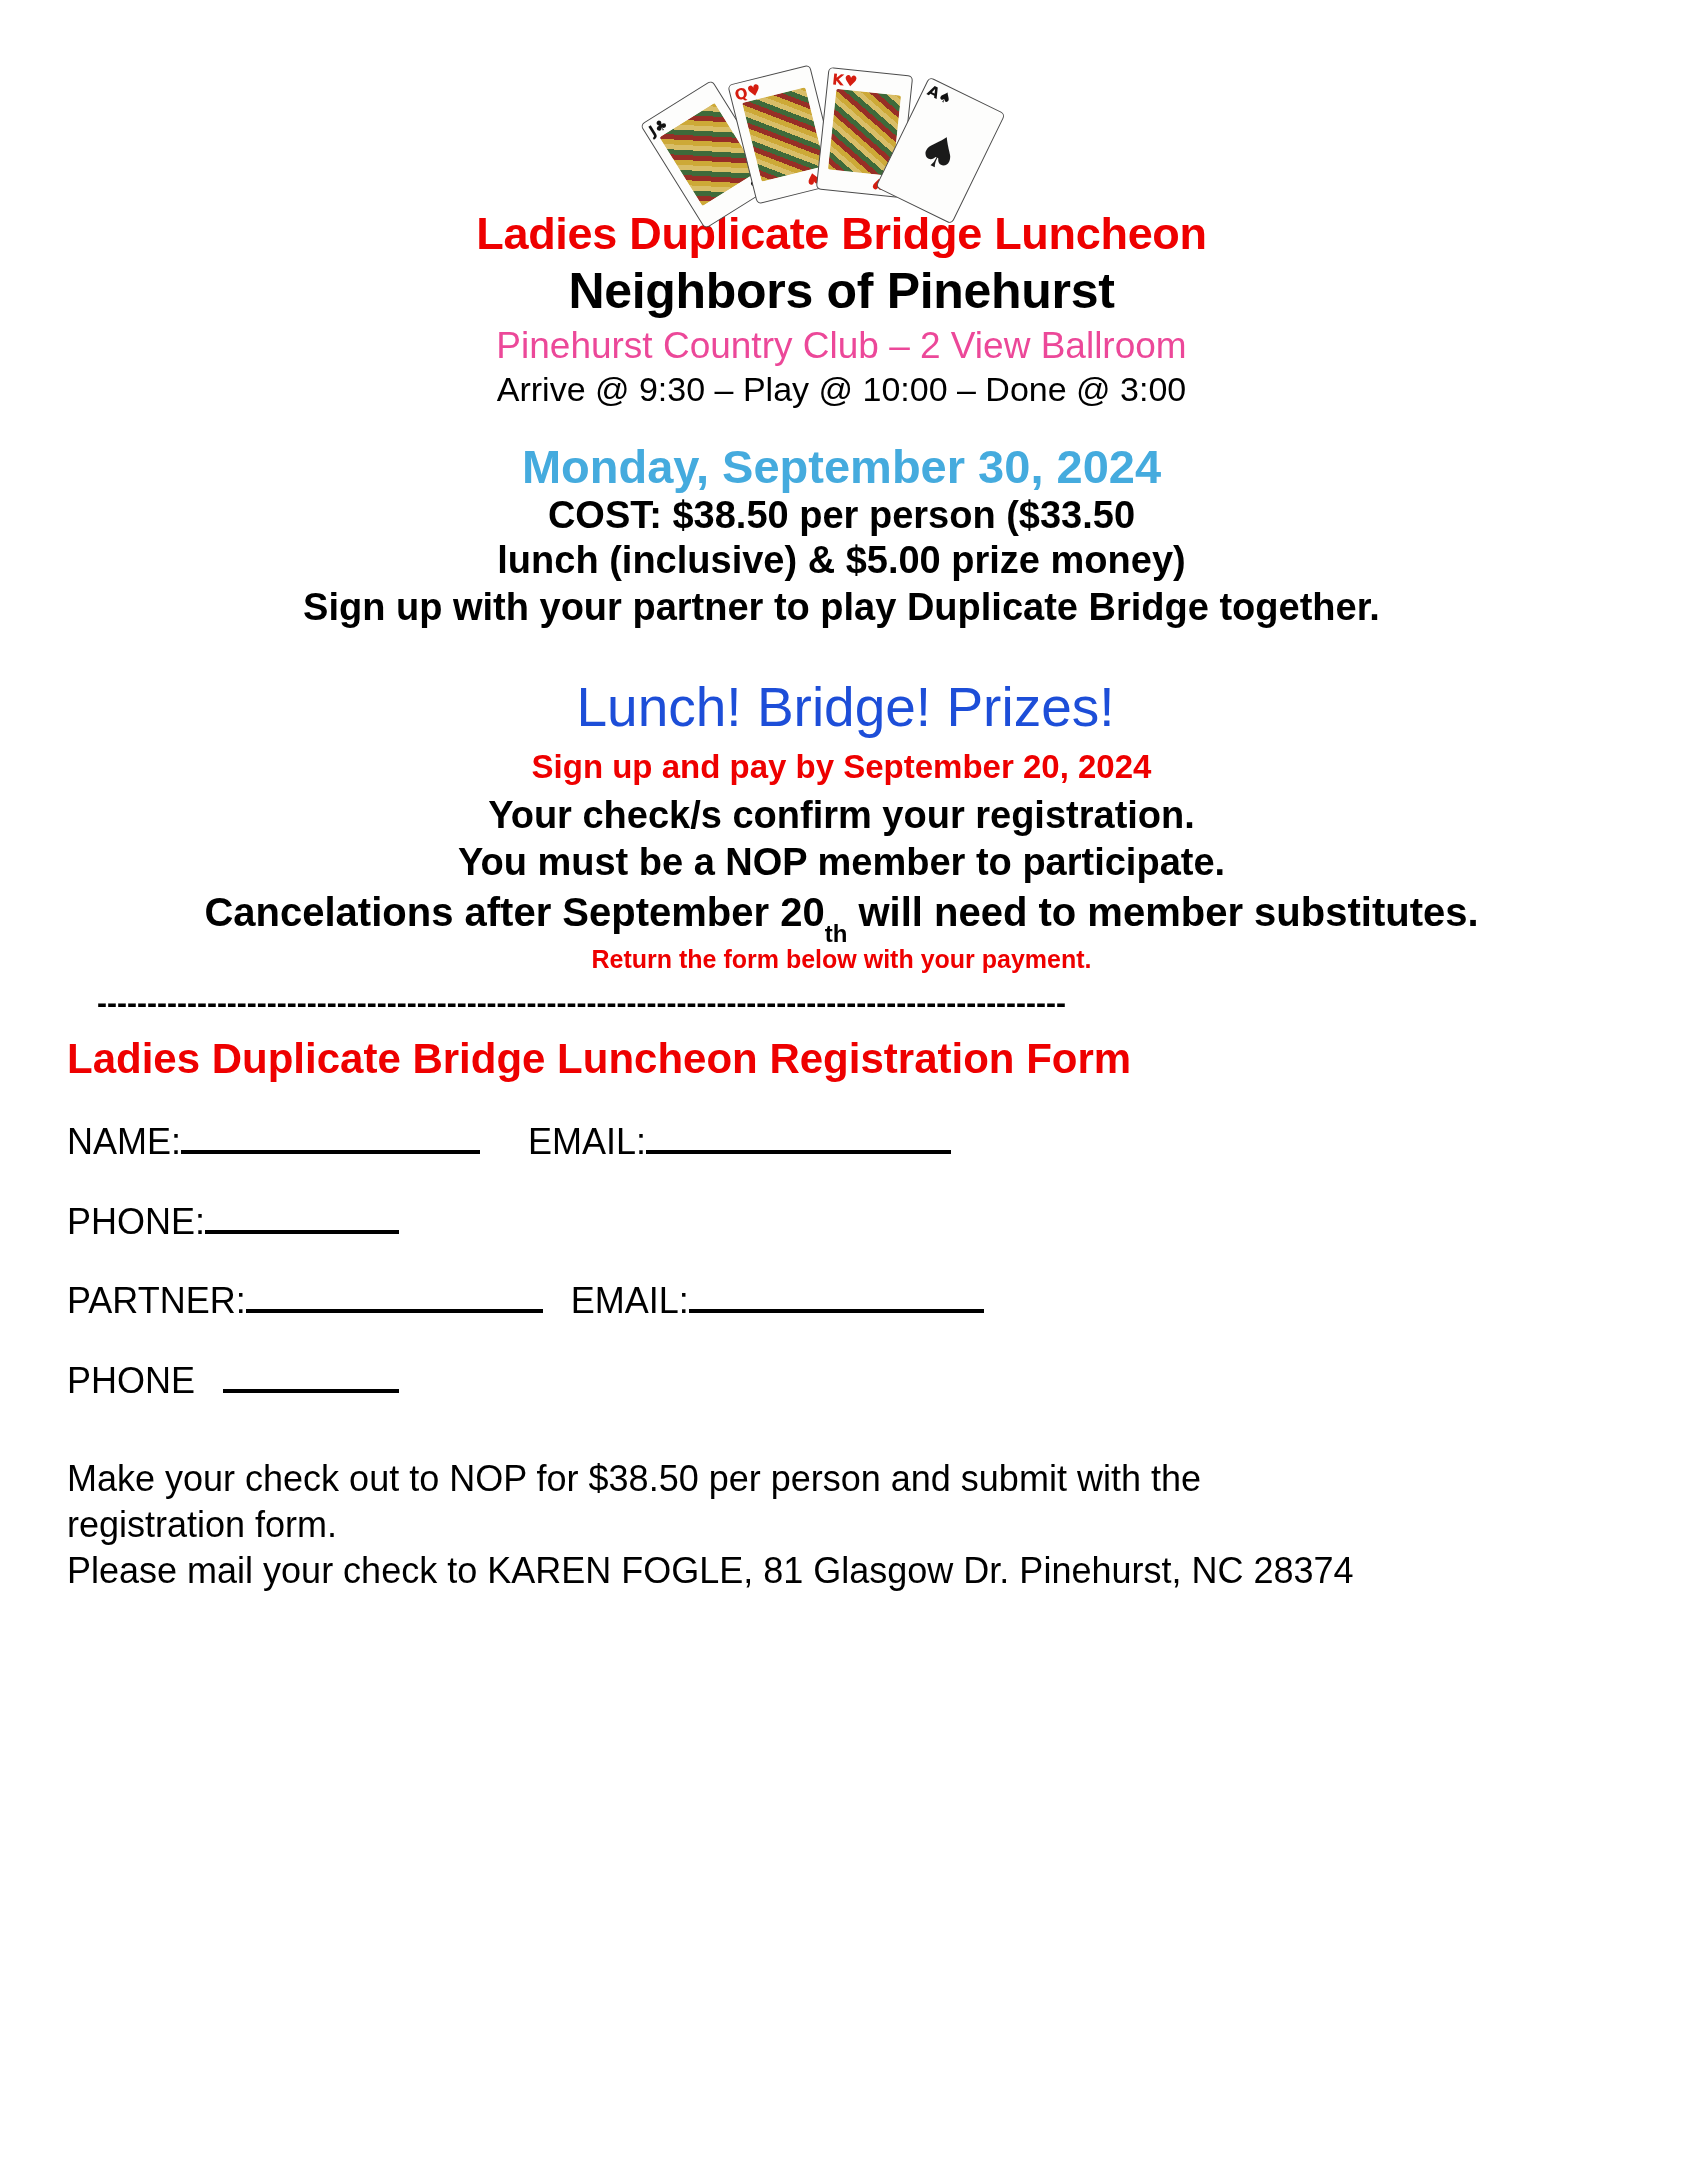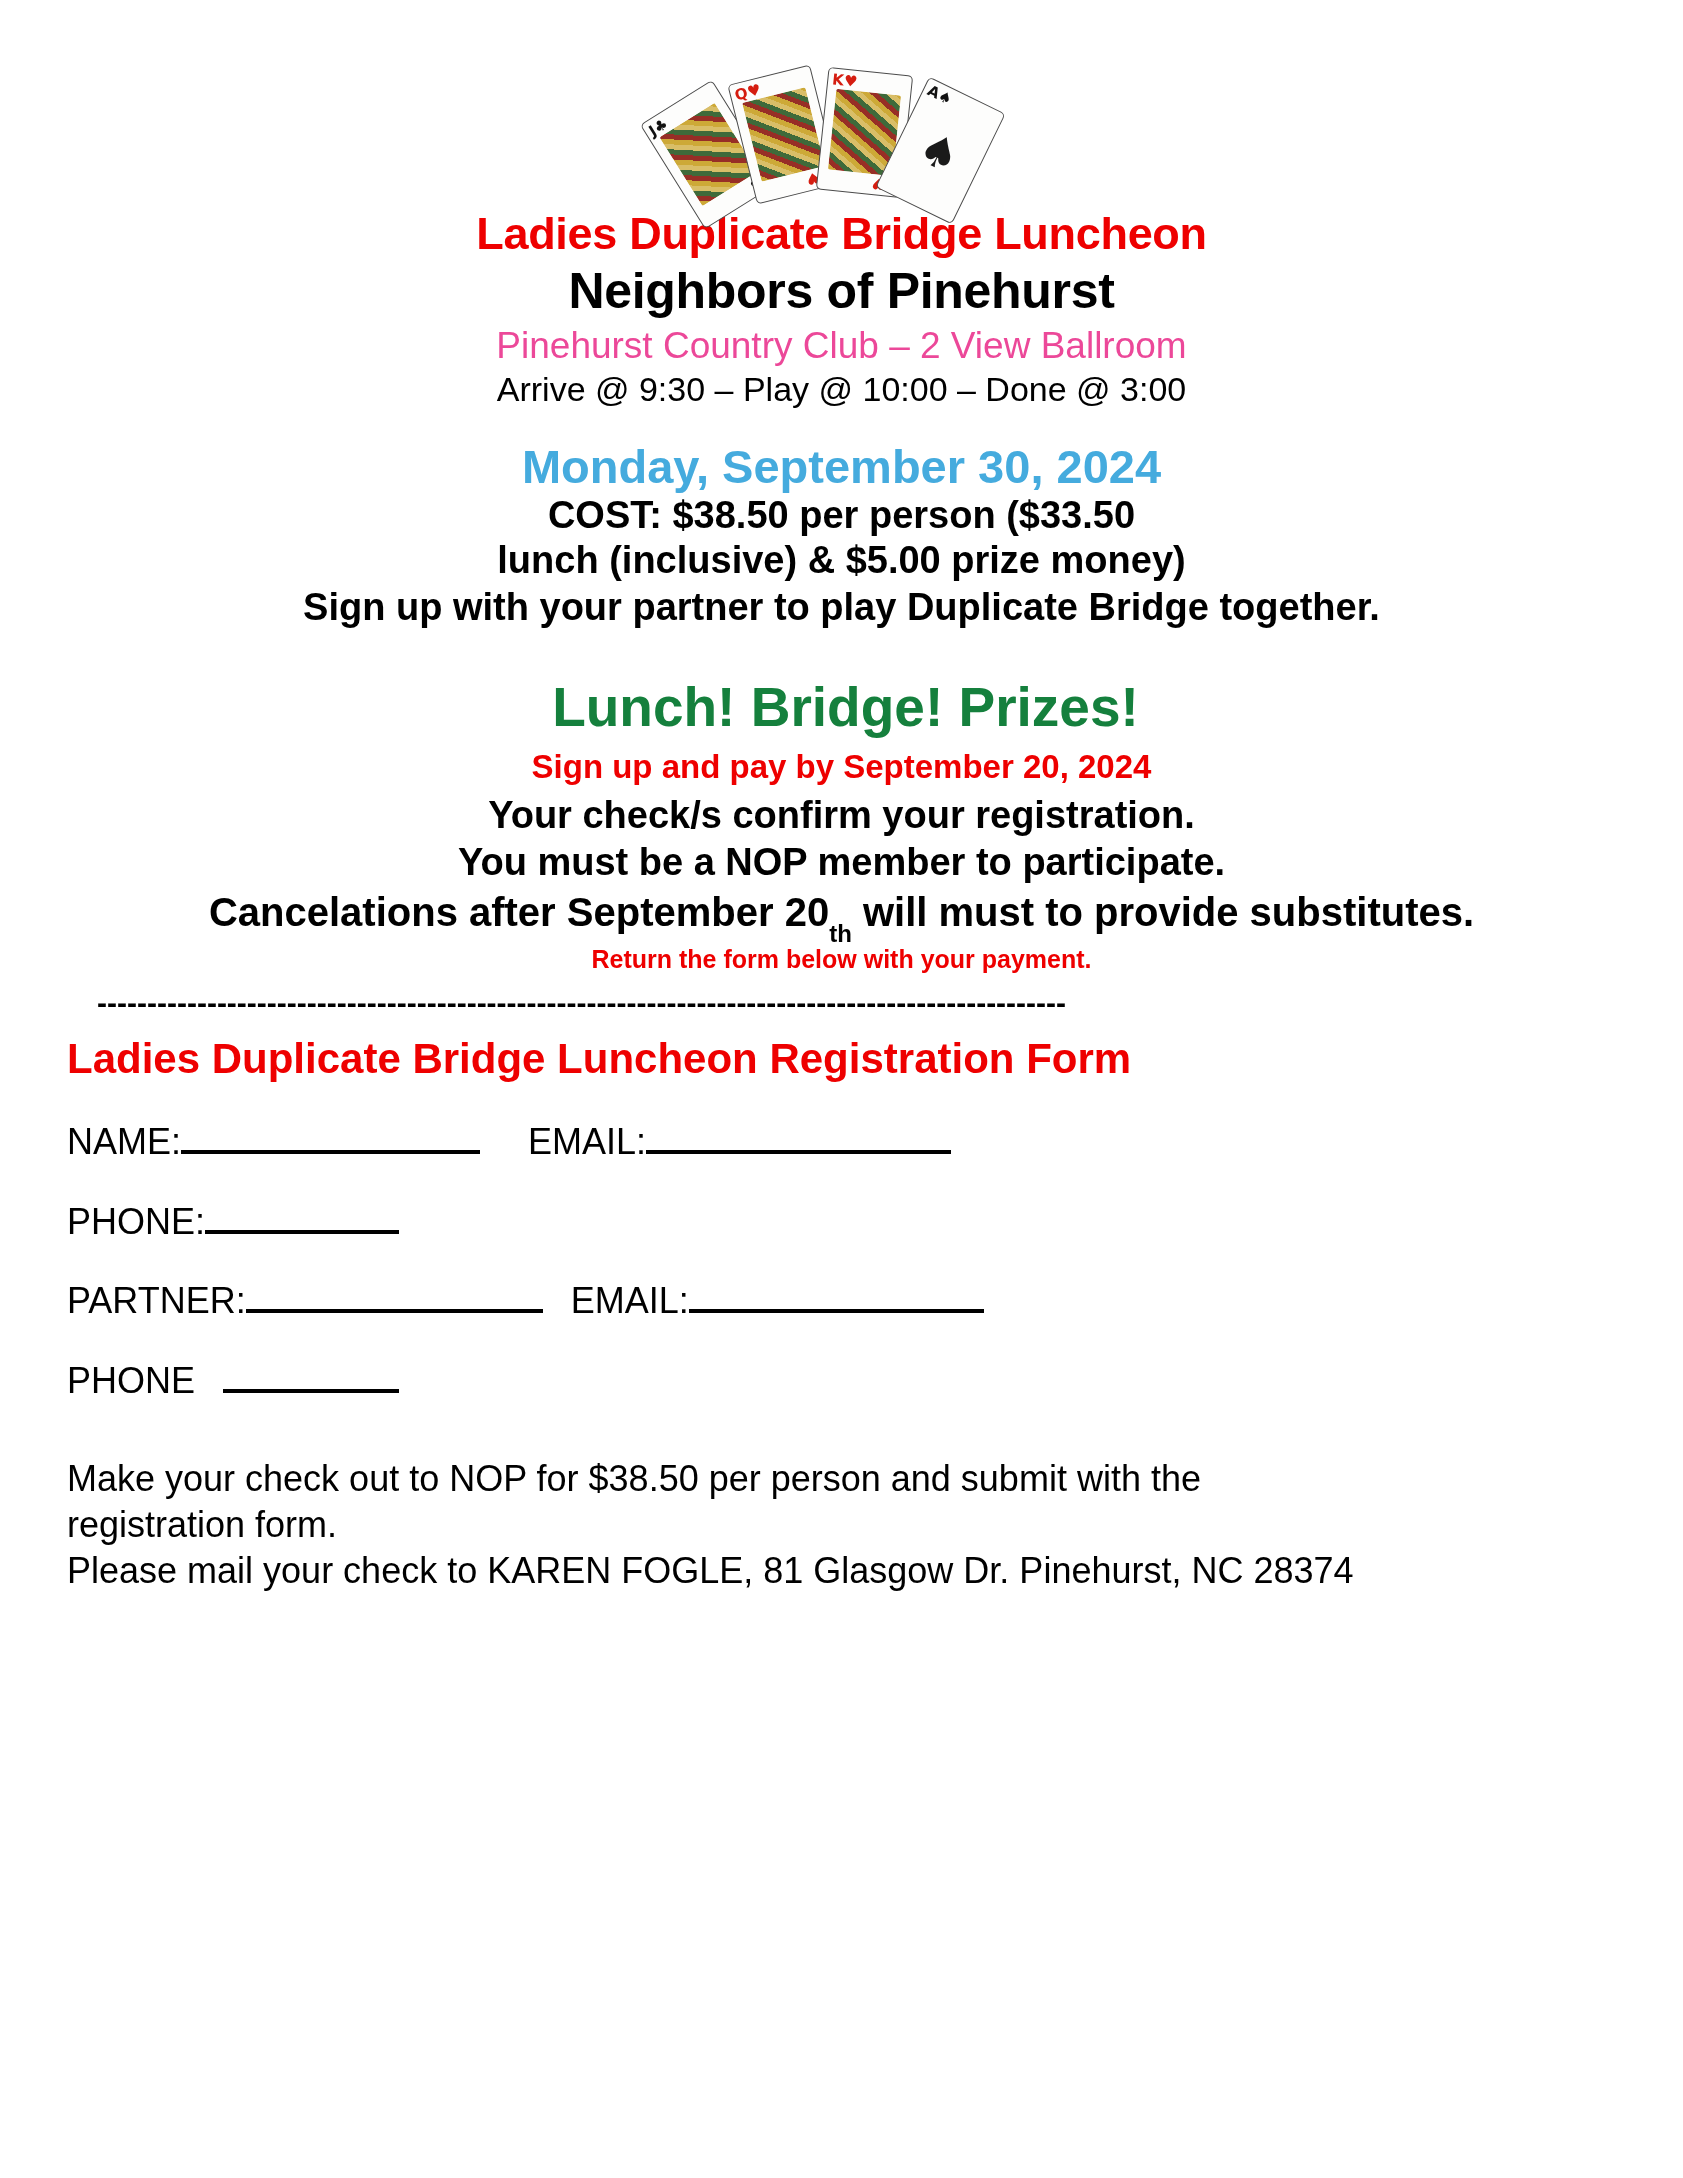--- a/index.html
+++ b/index.html
@@ -145,22 +145,22 @@
     line-height: 1.19;
   }
   .t-signup-partner {
     color: #000000;
     font-weight: bold;
     font-size: 38px;
     line-height: 1.19;
     margin-top: 2px;
   }
   .t-lunch {
-    color: #15803d;
-    font-weight: bold;
+    color: #1d4ed8;
+    font-weight: normal;
     font-size: 55px;
     line-height: 1.1;
     margin-top: 46px;
     padding-left: 8px;
   }
   .t-paybydate {
     color: #ee0000;
     font-weight: bold;
     font-size: 33px;
     line-height: 1.2;
@@ -296,21 +296,21 @@
 
   <div class="center t-date">Monday, September 30, 2024</div>
   <div class="center t-cost">COST: $38.50 per person ($33.50</div>
   <div class="center t-cost">lunch (inclusive) &amp; $5.00 prize money)</div>
   <div class="center t-signup-partner">Sign up with your partner to play Duplicate Bridge together.</div>
 
   <div class="center t-lunch">Lunch! Bridge! Prizes!</div>
   <div class="center t-paybydate">Sign up and pay by September 20, 2024</div>
   <div class="center t-confirm">Your check/s confirm your registration.</div>
   <div class="center t-member">You must be a NOP member to participate.</div>
-  <div class="center t-cancel"><span>Cancelations after September 20</span><span class="sup-th">th</span><span> will must to provide substitutes.</span></div>
+  <div class="center t-cancel"><span>Cancelations after September 20</span><span class="sup-th">th</span><span> will need to member substitutes.</span></div>
   <div class="center t-return">Return the form below with your payment.</div>
 
   <div class="divider">-------------------------------------------------------------------------------------------------</div>
 
   <div class="form-wrap">
     <div class="form-title">Ladies Duplicate Bridge Luncheon Registration Form</div>
 
     <div class="field-row">
       <span class="field-label">NAME:</span><span class="rule w-name"></span><span class="spacer-md"></span><span class="field-label">EMAIL:</span><span class="rule w-email"></span>
     </div>

